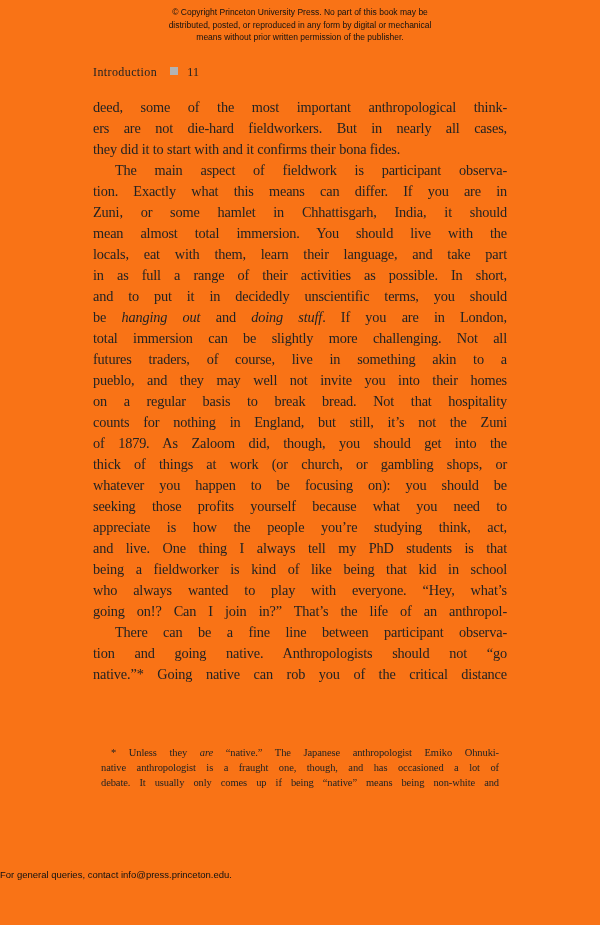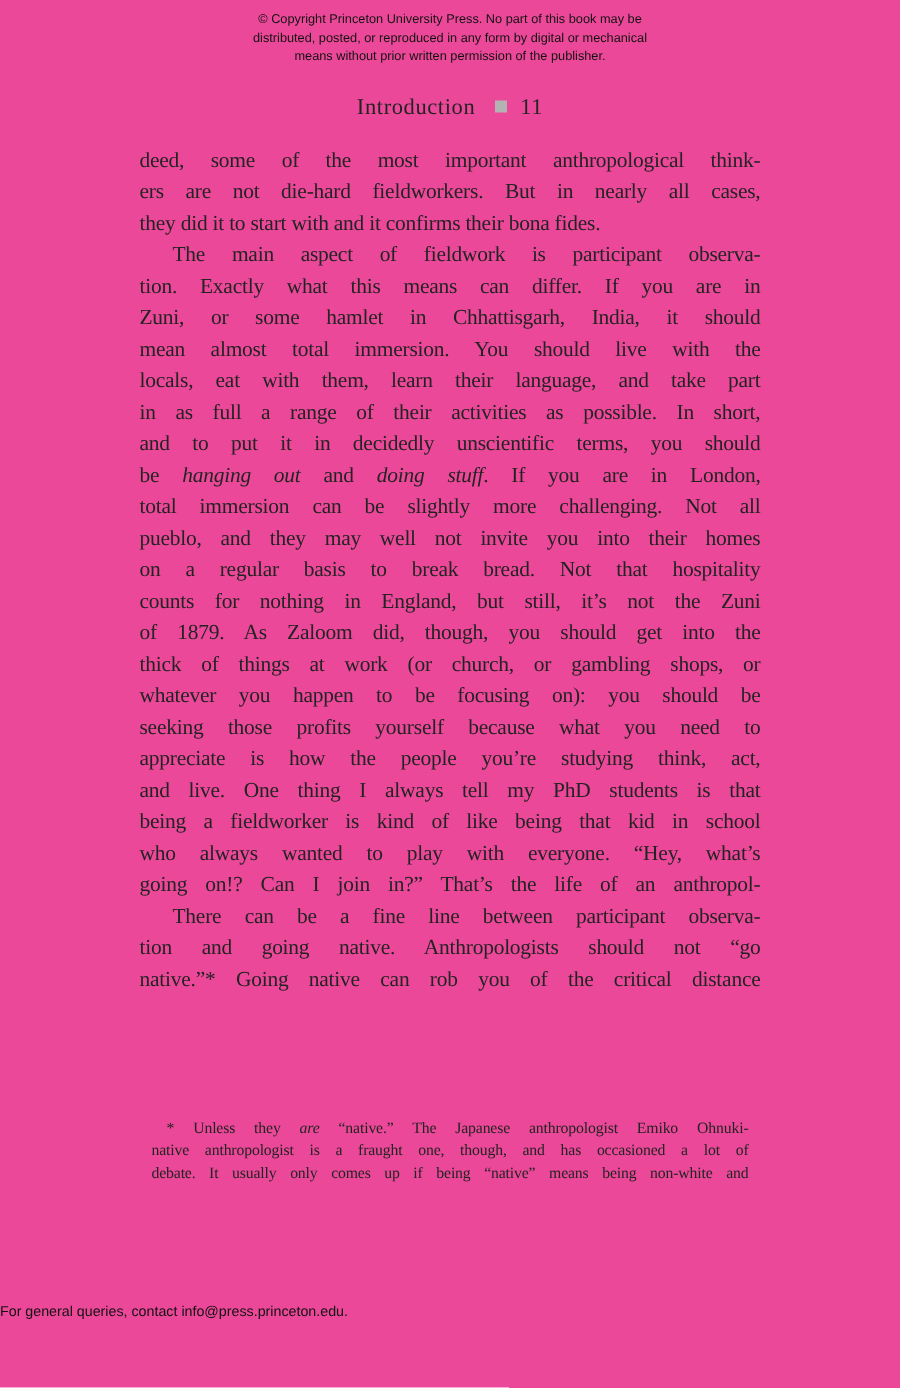--- a/index.html
+++ b/index.html
@@ -1,38 +1,38 @@
 <!DOCTYPE html>
 <html><head>
 <meta charset="utf-8">
 <style>
   html, body { margin: 0; padding: 0; background: #ffffff; }
   .page {
     position: relative;
     width: 600px;
     height: 925px;
-    background: #ec4899;
+    background: #f97316;
     font-family: "Liberation Serif", serif;
     color: #232323;
     overflow: hidden;
   }
   .copyright {
     position: absolute;
     top: 6px; left: 0; right: 0;
     text-align: center;
     font-family: "Liberation Sans", sans-serif;
     font-size: 8.5px;
     line-height: 12.5px;
     color: #111111;
   }
   .header-line {
     position: absolute;
     top: 64px; left: 93px; width: 414px;
-    text-align: center;
-    font-size: 15px;
+    text-align: left;
+    font-size: 12px;
     line-height: 16px;
     letter-spacing: 0.4px;
     color: #232323;
   }
   .sq {
     display: inline-block;
     width: 8px; height: 8px;
     background: #b3b3b3;
     margin: 0 9px 0 13px;
     vertical-align: 1px;
@@ -94,20 +94,21 @@
       <div class="para">
         <div class="line indent"><span>The main aspect of fieldwork is participant observa-</span></div>
         <div class="line"><span>tion. Exactly what this means can differ. If you are in</span></div>
         <div class="line"><span>Zuni, or some hamlet in Chhattisgarh, India, it should</span></div>
         <div class="line"><span>mean almost total immersion. You should live with the</span></div>
         <div class="line"><span>locals, eat with them, learn their language, and take part</span></div>
         <div class="line"><span>in as full a range of their activities as possible. In short,</span></div>
         <div class="line"><span>and to put it in decidedly unscientific terms, you should</span></div>
         <div class="line"><span>be </span><span class="italic">hanging out</span><span> and </span><span class="italic">doing stuff</span><span>. If you are in London,</span></div>
         <div class="line"><span>total immersion can be slightly more challenging. Not all</span></div>
+        <div class="line"><span>futures traders, of course, live in something akin to a</span></div>
         <div class="line"><span>pueblo, and they may well not invite you into their homes</span></div>
         <div class="line"><span>on a regular basis to break bread. Not that hospitality</span></div>
         <div class="line"><span>counts for nothing in England, but still, it’s not the Zuni</span></div>
         <div class="line"><span>of 1879. As Zaloom did, though, you should get into the</span></div>
         <div class="line"><span>thick of things at work (or church, or gambling shops, or</span></div>
         <div class="line"><span>whatever you happen to be focusing on): you should be</span></div>
         <div class="line"><span>seeking those profits yourself because what you need to</span></div>
         <div class="line"><span>appreciate is how the people you’re studying think, act,</span></div>
         <div class="line"><span>and live. One thing I always tell my PhD students is that</span></div>
         <div class="line"><span>being a fieldworker is kind of like being that kid in school</span></div>

